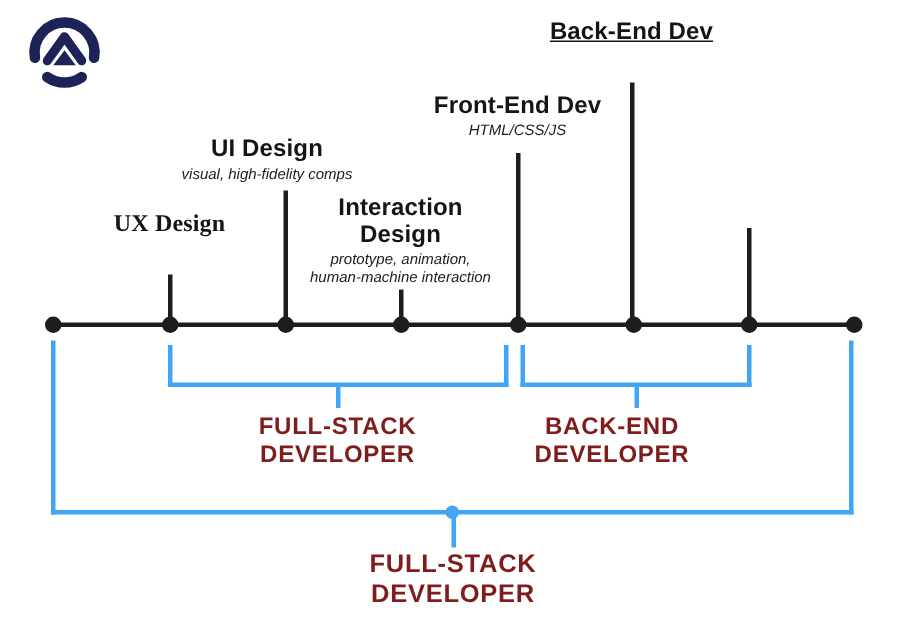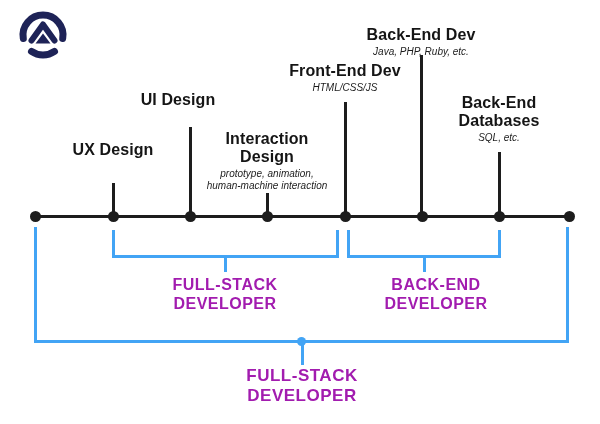--- a/index.html
+++ b/index.html
@@ -6,25 +6,25 @@
   .canvas{
     position:relative;width:600px;height:424px;background:#ffffff;
     font-family:"Liberation Sans",sans-serif;overflow:hidden;
   }
   
   .logo{position:absolute;left:17px;top:9px;width:52px;height:52px;}
   
   .skill{position:absolute;text-align:center;color:#151515;}
   .skill .title{font-weight:bold;font-size:16px;line-height:18px;letter-spacing:.1px;}
   .skill .subtitle{font-style:italic;font-size:10px;line-height:12px;margin-top:2px;color:#1c1c1c;}
-  .s0{left:28px; top:141px;width:170px;}
+  .s0{left:28px; top:141px;width:170px;font-family:Liberation Serif, serif;}
   .s1{left:98px;top:91px; width:160px;}
   .s2{left:202px;top:130px;width:130px;}
   .s3{left:265px;top:62px; width:160px;}
-  .s4{left:341px;top:26px; width:160px;}
+  .s4{left:341px;top:13px; width:160px;text-decoration:underline;}
   .s5{left:444px;top:94px; width:110px;}
   
   .timeline{position:absolute;left:35px;top:215px;width:534px;height:3px;background:#1d1d1d;}
   .dot{position:absolute;width:11px;height:11px;border-radius:50%;background:#1d1d1d;top:211px;}
   .d0{left:30px;}.d1{left:108px;}.d2{left:185px;}.d3{left:262px;}
   .d4{left:340px;}.d5{left:417px;}.d6{left:494px;}.d7{left:564px;}
   .stem{position:absolute;width:3px;background:#1d1d1d;}
   .st0{left:112px;top:183px;height:34px;}
   .st1{left:189px;top:127px;height:90px;}
   .st2{left:266px;top:193px;height:24px;}
@@ -44,24 +44,24 @@
   .rb-v2{left:498px;top:230px;height:28px;}
   .rb-h {left:347px;top:255px;width:154px;}
   .rb-t {left:423px;top:258px;height:14px;}
   
   .bb-v1{left:34px; top:227px;height:116px;}
   .bb-v2{left:566px;top:227px;height:116px;}
   .bb-h {left:34px; top:340px;width:535px;}
   .bb-t {left:301px;top:341px;height:24px;}
   .bb-dot{position:absolute;left:297px;top:337px;width:9px;height:9px;border-radius:50%;background:#42a4f5;}
   
-  .blabel{position:absolute;width:180px;text-align:center;color:#a21caf;
+  .blabel{position:absolute;width:180px;text-align:center;color:#7f1d1d;
           font-weight:bold;font-size:16px;line-height:19px;letter-spacing:.5px;}
   .bl-left  {left:135px;top:275px;}
-  .bl-right {left:346px;top:275px;}
+  .bl-right {left:318px;top:275px;}
   .bl-bottom{left:212px;top:366px;font-size:17px;line-height:20px;}
 </style>
 </head>
 <body>
 
 <div class="canvas">
 
   <div class="logo">
     <svg width="52" height="52" viewBox="0 0 52 52">
       <path d="M 6.3 29.5 A 20 20 0 1 1 45.7 29.5" fill="none" stroke="#1e2357" stroke-width="7" stroke-linecap="round"></path>
@@ -69,36 +69,32 @@
       <path d="M 14.5 31.5 L 26 15.5 L 37.5 31.5" fill="none" stroke="#1e2357" stroke-width="6" stroke-linecap="round" stroke-linejoin="round"></path>
       <path d="M 26 24.5 L 33.5 34.5 L 18.5 34.5 Z" fill="#1e2357"></path>
     </svg>
   </div>
 
   <div class="skill s0">
     <div class="title">UX Design</div>
   </div>
   <div class="skill s1">
     <div class="title">UI Design</div>
+    <div class="subtitle">visual, high-fidelity comps</div>
   </div>
   <div class="skill s3">
     <div class="title">Front-End Dev</div>
     <div class="subtitle">HTML/CSS/JS</div>
   </div>
   <div class="skill s2">
     <div class="title">Interaction Design</div>
     <div class="subtitle">prototype, animation, human-machine interaction</div>
   </div>
   <div class="skill s4">
     <div class="title">Back-End Dev</div>
-    <div class="subtitle">Java, PHP, Ruby, etc.</div>
-  </div>
-  <div class="skill s5">
-    <div class="title">Back-End Databases</div>
-    <div class="subtitle">SQL, etc.</div>
   </div>
 
   <div class="stem st0"></div>
   <div class="stem st1"></div>
   <div class="stem st2"></div>
   <div class="stem st3"></div>
   <div class="stem st4"></div>
   <div class="stem st5"></div>
 
   <div class="timeline"></div>

